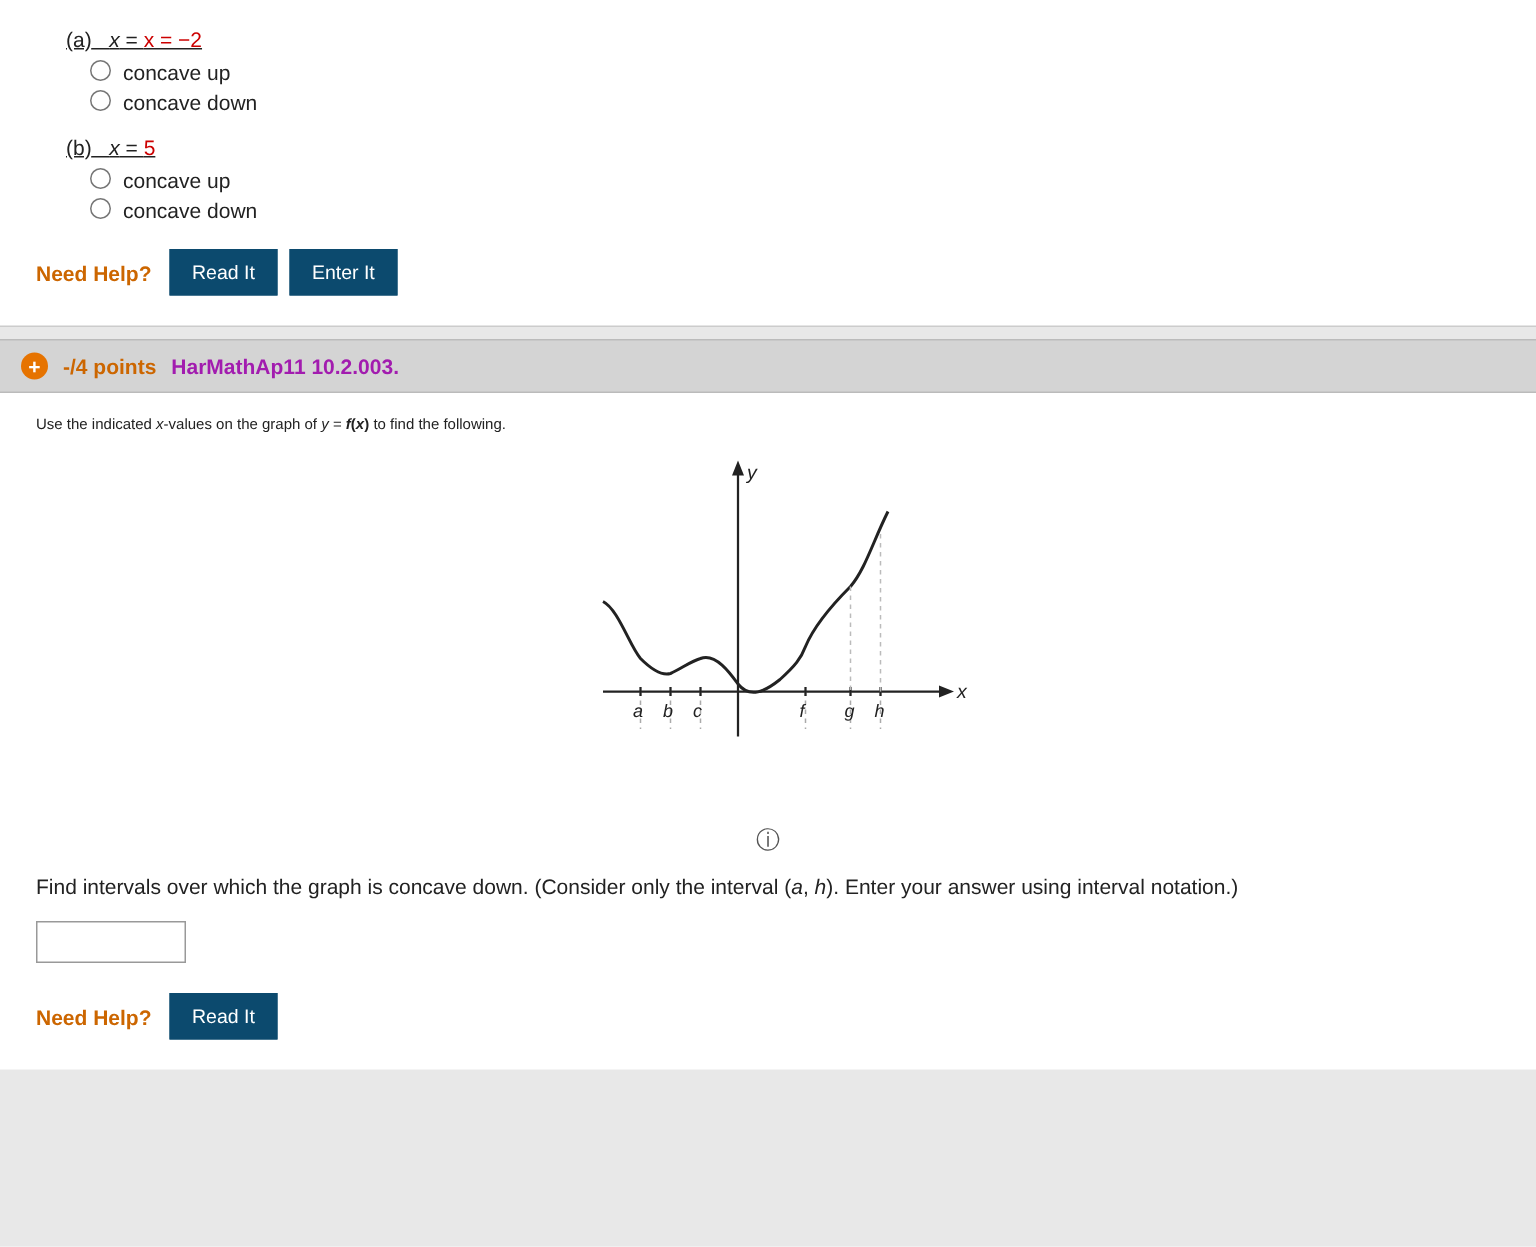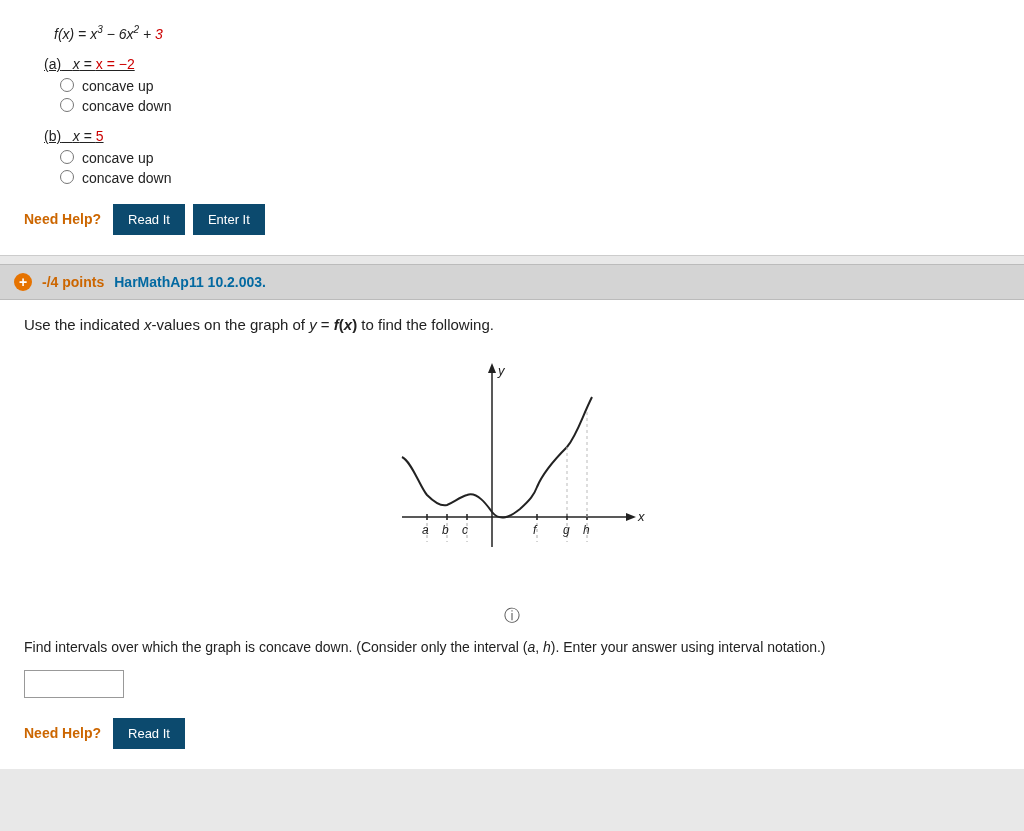--- a/index.html
+++ b/index.html
@@ -115,32 +115,32 @@
 
     .points-text {
       color: #cc6600;
       font-weight: bold;
       font-size: 14px;
     }
 
     .problem-id {
       font-weight: bold;
       font-size: 14px;
-      color: #0369a1;
+      color: #a21caf;
     }
 
     
     .section2 {
       background: #fff;
       padding: 16px 24px 20px 24px;
     }
 
     .section2-desc {
-      font-size: 15px;
-      margin-bottom: 24px;
+      font-size: 10px;
+      margin-bottom: 12px;
     }
 
     .section2-desc em { font-style: italic; }
     .section2-desc strong { font-weight: bold; }
 
     
     .graph-container {
       margin: 0 auto 16px auto;
       width: 280px;
       position: relative;
@@ -180,25 +180,20 @@
     
     sup { font-size: 10px; vertical-align: super; }
   </style>
 </head>
 <body>
 
 <div class="page-wrapper">
 
   <div class="section1">
 
-    <div class="formula">
-      <span>
-        <em>f</em>(<em>x</em>) = <em>x</em><sup>3</sup> − 6<em>x</em><sup>2</sup> + <span class="red">3</span>
-      </span>
-    </div>
 
     <div class="part">
       <div class="part-label">
         <span>(a)</span>
         &nbsp;&nbsp;<em>x</em> = <span class="red">x = −2</span>
       </div>
       <div class="radio-option">
         <input type="radio" name="part_a" value="concave_up" style="">
         <span>concave up</span>
       </div>

